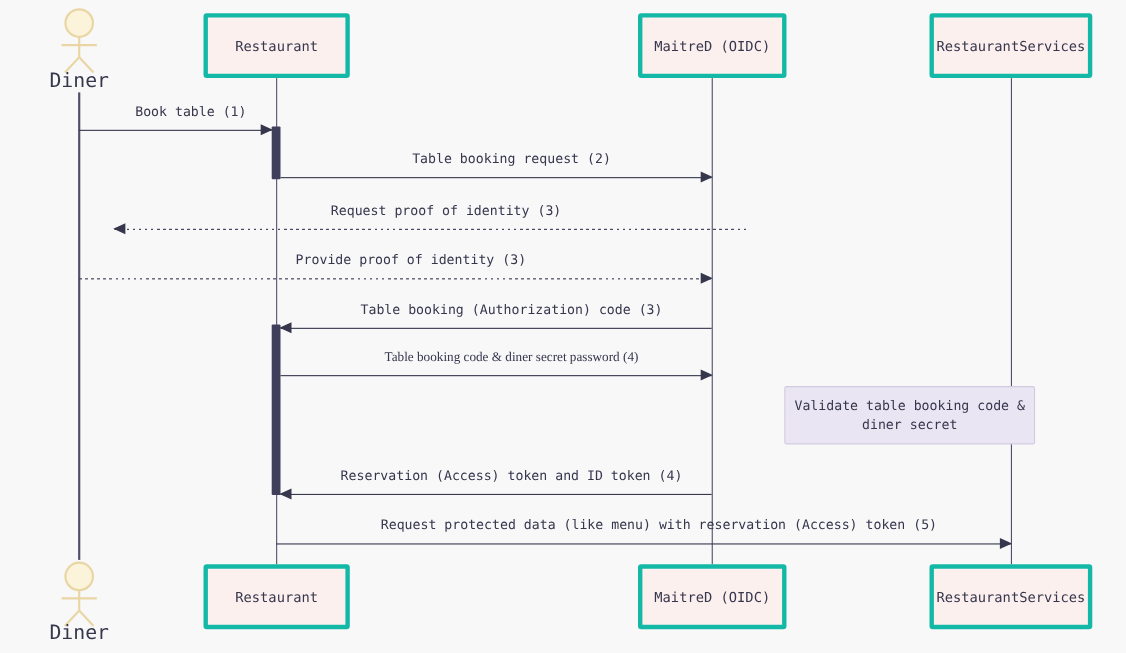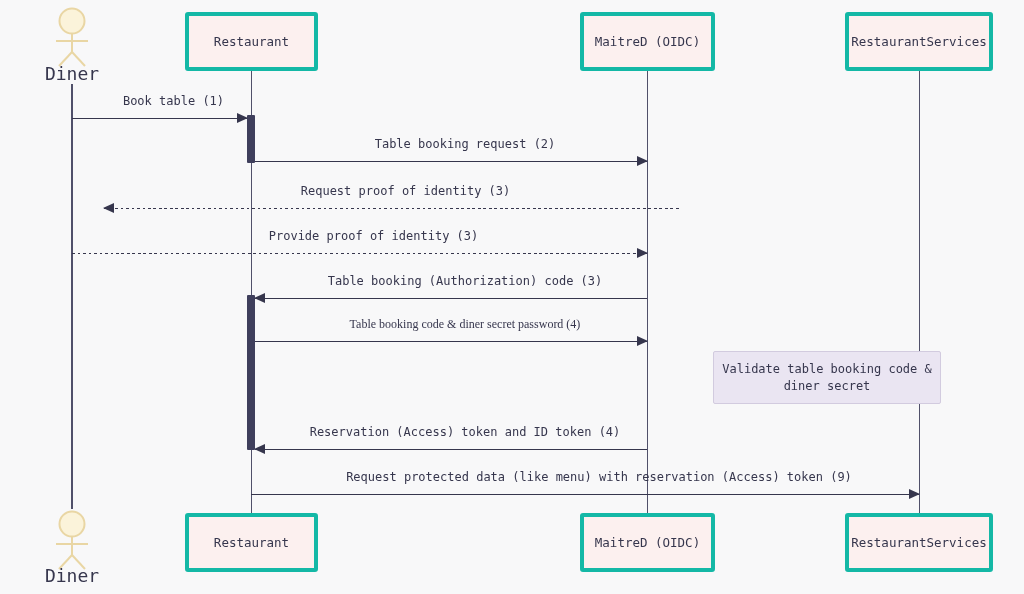--- a/index.html
+++ b/index.html
@@ -117,21 +117,21 @@
     <div class="arrow right"></div>
   </div>
 
   <div class="msg" style="left:255px;top:424px;width:392px;">
     <div class="msg-label">Reservation (Access) token and ID token (4)</div>
     <div class="msg-line"></div>
     <div class="arrow left"></div>
   </div>
 
   <div class="msg" style="left:251px;top:469px;width:668px;">
-    <div class="msg-label">Request protected data (like menu) with reservation (Access) token (9)</div>
+    <div class="msg-label">Request protected data (like menu) with reservation (Access) token (5)</div>
     <div class="msg-line"></div>
     <div class="arrow right"></div>
   </div>
 
   <div class="note">
     <span>Validate table booking code &amp; diner secret</span>
   </div>
 
   <div class="participant" style="left:185px;top:513px;width:133px;">
     <span>Restaurant</span>

